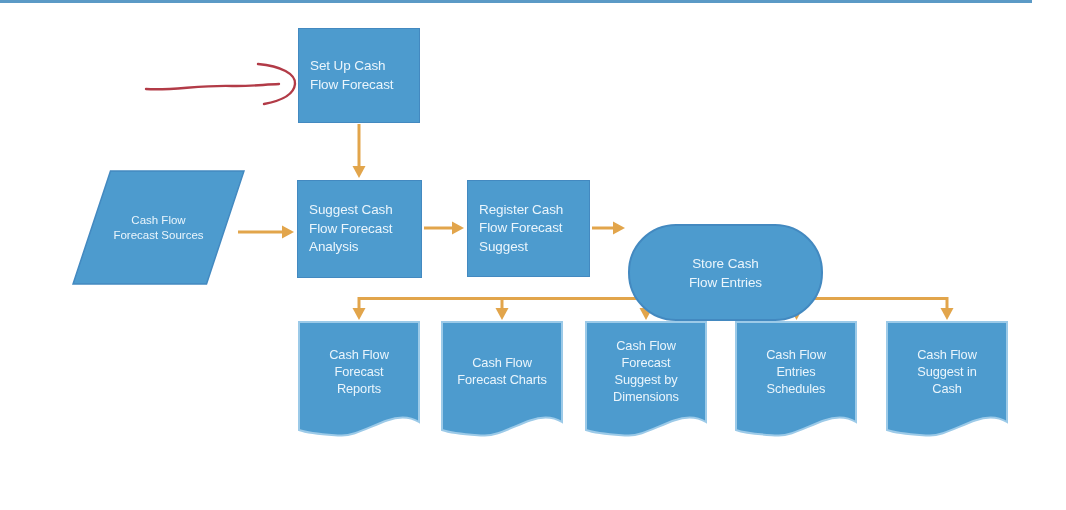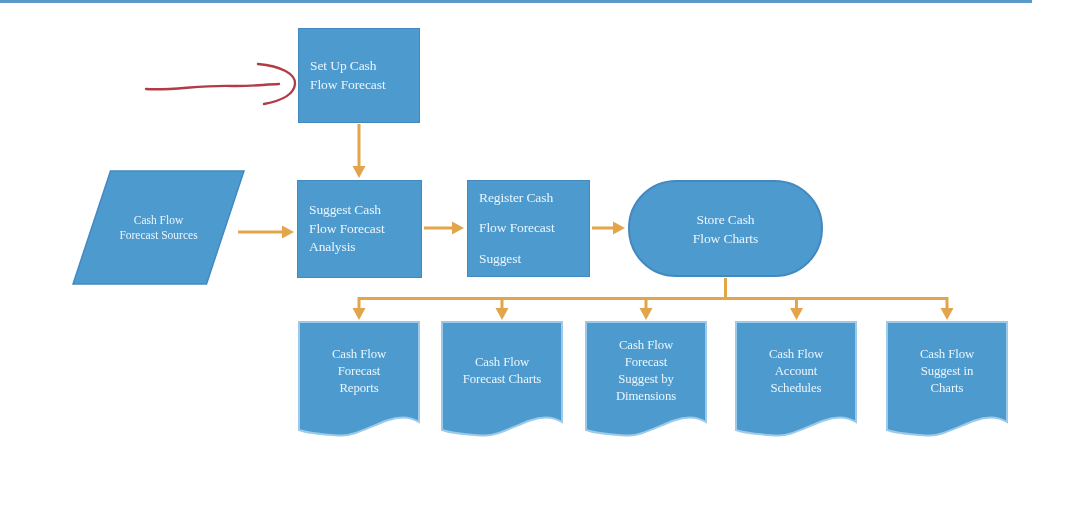--- a/index.html
+++ b/index.html
@@ -7,39 +7,39 @@
     --shape-border:#4389C0;
     --doc-border:#9CCAE8;
     --arrow:#E2A54B;
     --annotation:#B23B47;
     --top-rule:#5B9AC6;
     --text:#EAF5FC;
   }
   html,body{margin:0;padding:0;background:#fff;}
   .canvas{
     position:relative;width:1032px;height:510px;background:#ffffff;
-    font-family:Liberation Serif, serif;overflow:hidden;
+    font-family:Liberation Sans, sans-serif;overflow:hidden;
   }
   .top-rule{position:absolute;left:0;top:0;width:1066px;height:3px;background:var(--top-rule);}
   .conn-layer,.annot-layer{position:absolute;left:0;top:0;width:1066px;height:510px;pointer-events:none;}
   .conn{stroke:var(--arrow);stroke-width:3;fill:none;}
   .head{fill:var(--arrow);stroke:none;}
   .annot{stroke:var(--annotation);stroke-width:2.4;fill:none;stroke-linecap:round;}
 
   .process{
     position:absolute;background:var(--shape-fill);border:1px solid var(--shape-border);
     box-sizing:border-box;color:var(--text);display:flex;flex-direction:column;
     justify-content:center;align-items:flex-start;padding-left:11px;
     font-size:13.5px;line-height:18.5px;letter-spacing:-0.1px;
   }
   .stadium{
     position:absolute;background:var(--shape-fill);border:2px solid var(--shape-border);
     box-sizing:border-box;border-radius:48px;color:var(--text);display:flex;flex-direction:column;
     justify-content:center;align-items:center;text-align:center;
-    font-size:13.5px;line-height:19px;letter-spacing:-0.1px;
+    font-size:13.5px;line-height:19px;letter-spacing:-0.1px;margin-top:44px;
   }
   .para{position:absolute;}
   .para svg{position:absolute;left:0;top:0;}
   .para-shape{fill:var(--shape-fill);stroke:var(--shape-border);stroke-width:1.5;}
   .para-text{
     position:absolute;left:0;top:0;width:100%;height:100%;display:flex;flex-direction:column;
     justify-content:center;align-items:center;text-align:center;color:var(--text);
   }
   .para-text .main{font-size:11.5px;line-height:15px;}
   .para-text .note{font-size:10.5px;line-height:14px;margin-top:14px;}
@@ -114,29 +114,29 @@
       </div>
     </div>
   </div>
 
   <div class="process" style="left:297px;top:180px;width:125px;height:98px;">
     <div>Suggest Cash</div>
     <div>Flow Forecast</div>
     <div>Analysis</div>
   </div>
 
-  <div class="process" style="left:467px;top:180px;width:123px;height:97px;gap:12px;">
+  <div class="process" style="left:467px;top:180px;width:123px;height:97px;">
     <div>Register Cash</div>
     <div>Flow Forecast</div>
     <div>Suggest</div>
   </div>
 
   <div class="stadium" style="left:628px;top:180px;width:195px;height:97px;">
     <div>Store Cash</div>
-    <div>Flow Charts</div>
+    <div>Flow Entries</div>
   </div>
 
   <div class="doc" style="left:298px;top:321px;">
     <svg width="122" height="118" viewBox="0 0 122 118">
       <path class="doc-shape" d="M1,1 H121 V101 C112,95.5 100,95.5 89,99.5 C71,106 55,115.5 42,114.5 C27,113.5 12,113 1,109 Z"></path>
     </svg>
     <div class="doc-text">
       <div>Cash Flow</div>
       <div>Forecast</div>
       <div>Reports</div>
@@ -164,33 +164,33 @@
       <div>Dimensions</div>
     </div>
   </div>
 
   <div class="doc" style="left:735px;top:321px;">
     <svg width="122" height="118" viewBox="0 0 122 118">
       <path class="doc-shape" d="M1,1 H121 V101 C112,95.5 100,95.5 89,99.5 C71,106 55,115.5 42,114.5 C27,113.5 12,113 1,109 Z"></path>
     </svg>
     <div class="doc-text">
       <div>Cash Flow</div>
-      <div>Account</div>
+      <div>Entries</div>
       <div>Schedules</div>
     </div>
   </div>
 
   <div class="doc" style="left:886px;top:321px;">
     <svg width="122" height="118" viewBox="0 0 122 118">
       <path class="doc-shape" d="M1,1 H121 V101 C112,95.5 100,95.5 89,99.5 C71,106 55,115.5 42,114.5 C27,113.5 12,113 1,109 Z"></path>
     </svg>
     <div class="doc-text">
       <div>Cash Flow</div>
       <div>Suggest in</div>
-      <div>Charts</div>
+      <div>Cash</div>
     </div>
   </div>
 
   <svg class="annot-layer" width="1066" height="510" viewBox="0 0 1066 510">
     <path class="annot" d="M146,89 C172,91 198,85 232,86 C250,86.5 264,84.5 279,84"></path>
     <path class="annot" d="M258,64 C281,66 296,74 295,84 C294,95 280,101 264,104"></path>
   </svg>
 
 </div>
 

